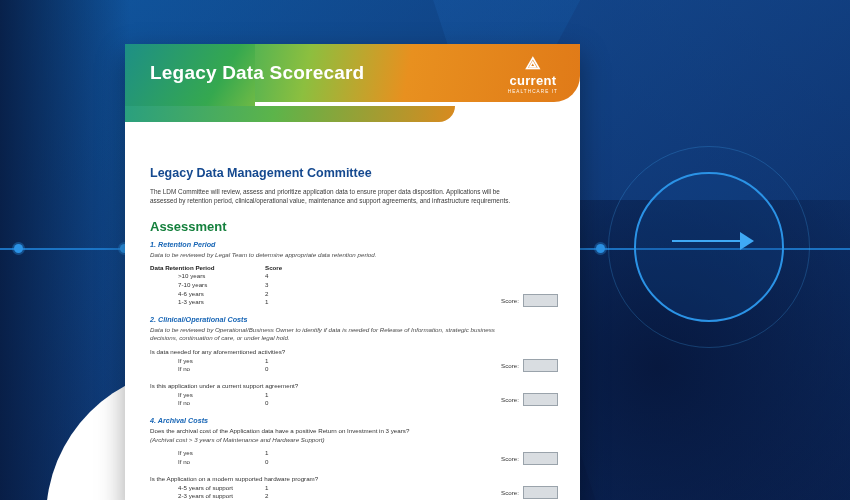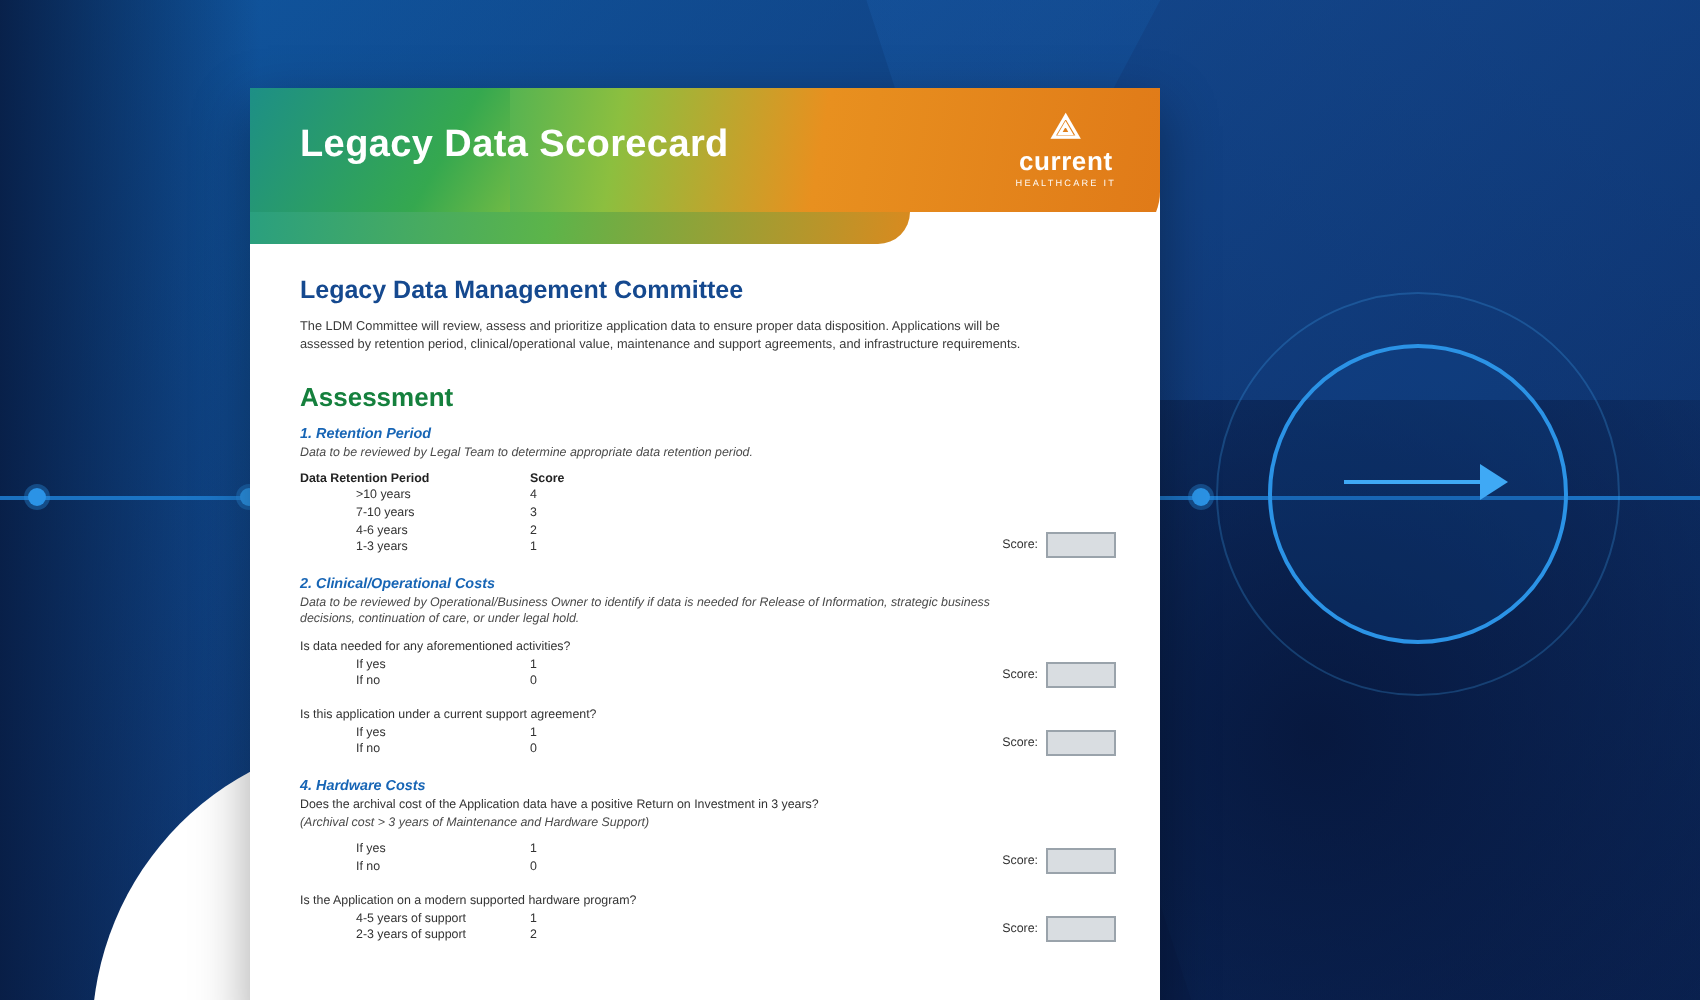--- a/index.html
+++ b/index.html
@@ -111,21 +111,21 @@
     position: absolute;
     left: 125px; top: 44px;
     width: 455px; height: 470px;
     background: #ffffff;
     box-shadow: 0 10px 26px rgba(0,0,0,0.35);
     overflow: hidden;
   }
 
   .page-header {
     position: relative;
-    height: 78px;
+    height: 58px;
     background: linear-gradient(100deg, #1f9b8a 0%, #3cae5a 22%, #8cbf3f 40%, #e8901f 62%, #e07a18 100%);
     border-bottom-right-radius: 26px;
   }
   .header-green-wedge {
     position: absolute; left: 0; top: 0; width: 130px; height: 62px;
     background: linear-gradient(120deg, #1d8f86 0%, #35a84f 70%, #6fba45 100%);
   }
   .header-title {
     position: absolute;
     left: 25px; top: 18px;
@@ -165,20 +165,21 @@
   }
   .header-curve-fill {
     position: absolute;
     left: 0; top: 0; width: 330px; height: 16px;
     background: linear-gradient(100deg, #2a9f7f 0%, #5cb44a 45%, #d98a1f 100%);
     border-bottom-right-radius: 20px;
   }
 
   .page-body {
     padding: 16px 22px 0 25px;
+    margin-top: 48px;
   }
 
   .doc-h2 {
     color: #15498f;
     font-size: 12.5px;
     font-weight: bold;
     margin: 0 0 7px 0;
   }
   .doc-intro {
     font-size: 6.4px;
@@ -365,21 +366,21 @@
       </div>
       <div class="score-box mid">
         <span class="score-label">Score:</span>
         <div class="score-field"></div>
       </div>
     </div>
 
     <div class="qblock">
       <div class="q-title">
         <span>4.</span>
-        <span>Hardware Costs</span>
+        <span>Archival Costs</span>
       </div>
       <p class="q-prompt">Does the archival cost of the Application data have a positive Return on Investment in 3 years?</p>
       <p class="q-note">(Archival cost &gt; 3 years of Maintenance and Hardware Support)</p>
       <div class="row">
         <div class="c1">If yes</div>
         <div class="c2">1</div>
       </div>
       <div class="row">
         <div class="c1">If no</div>
         <div class="c2">0</div>

